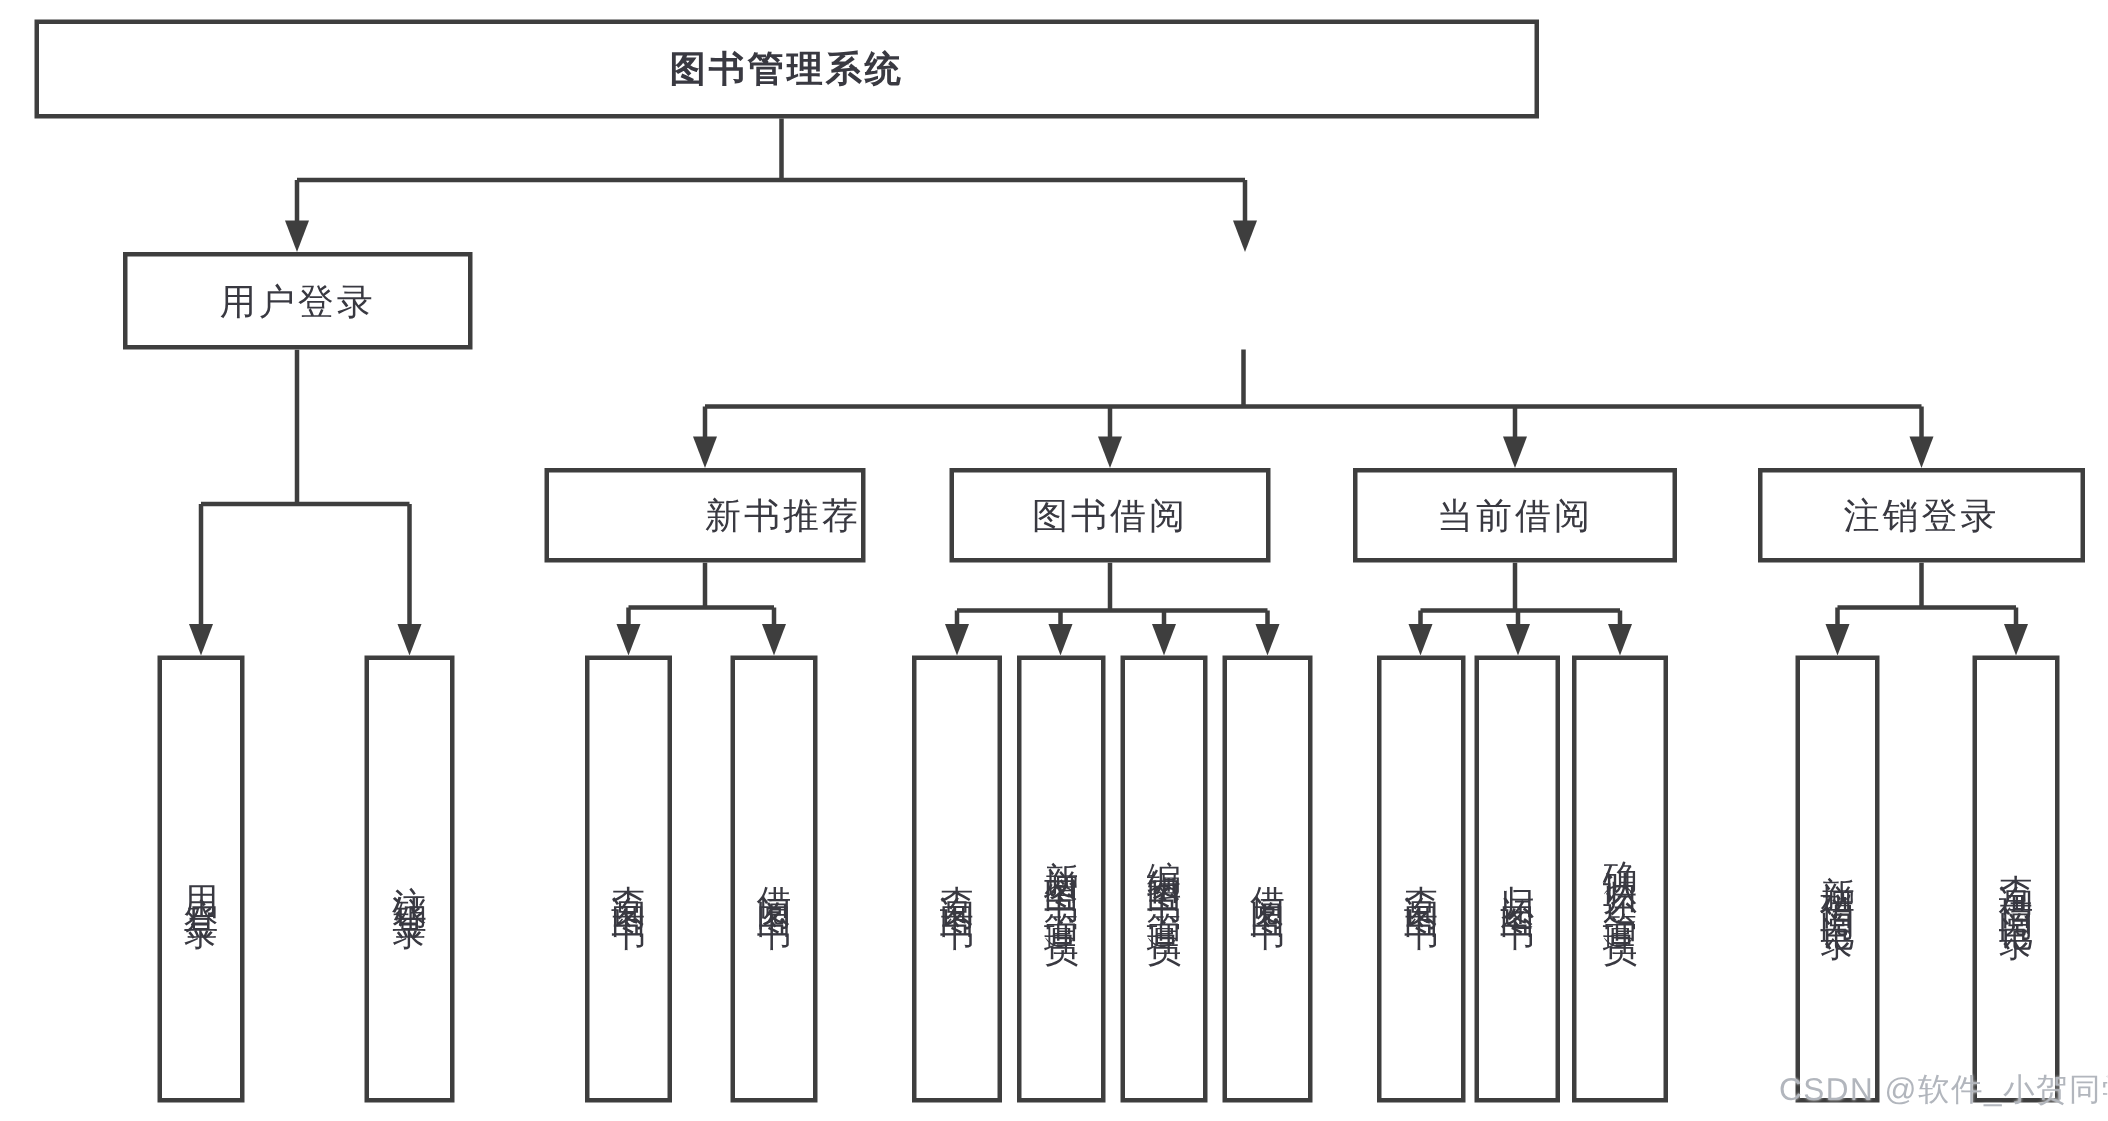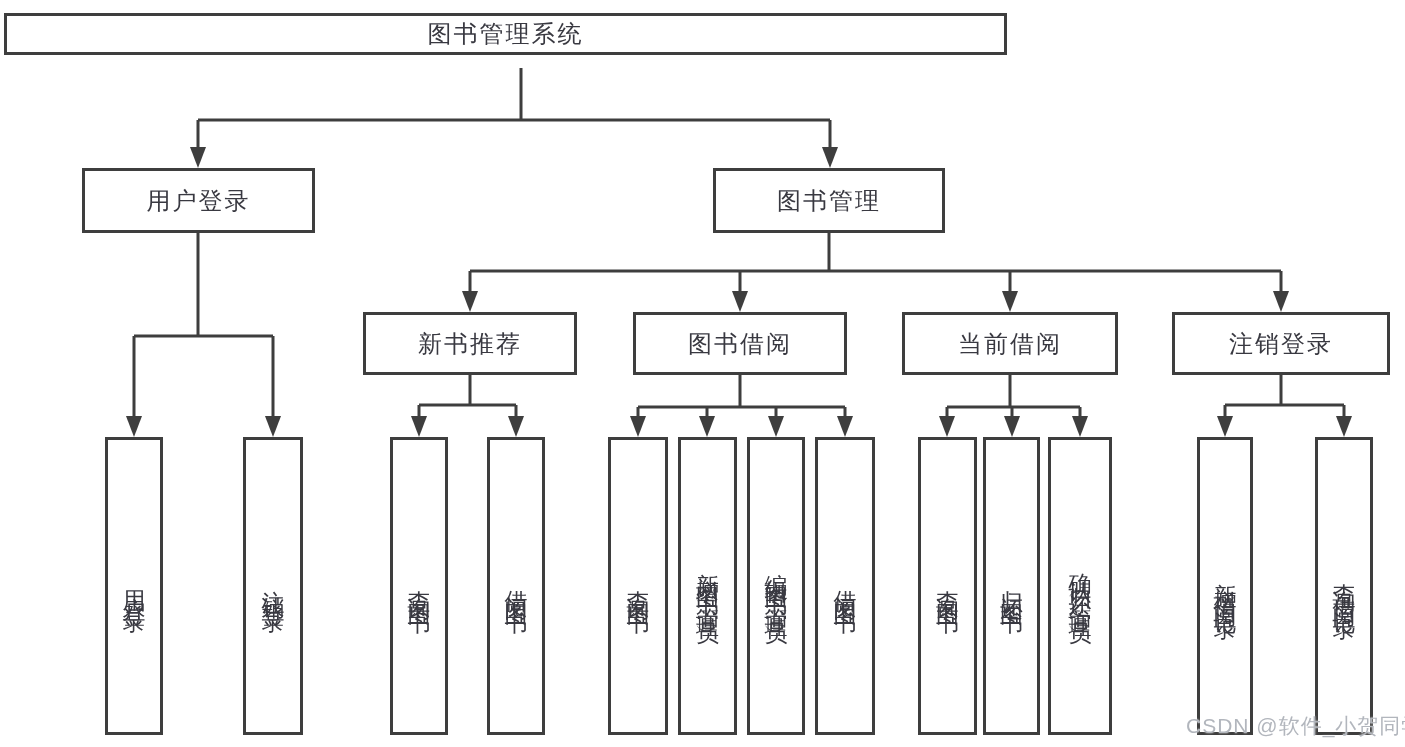--- a/index.html
+++ b/index.html
@@ -71,32 +71,29 @@
 
       <polygon points="947,437 939,416 955,416"></polygon>
       <polygon points="1012,437 1004,416 1020,416"></polygon>
       <polygon points="1080,437 1072,416 1088,416"></polygon>
 
       <polygon points="1225,437 1217,416 1233,416"></polygon>
       <polygon points="1344,437 1336,416 1352,416"></polygon>
     </g>
   </svg>
 
-  <div class="node hnode" style="left:4px; top:13px; width:1003px; height:42px;">
+  <div class="node hnode" style="left:23px; top:13px; width:1003px; height:66px;font-weight:bold;">
     <span>图书管理系统</span>
   </div>
 
   <div class="node hnode" style="left:82px; top:168px; width:233px; height:65px;">
     <span>用户登录</span>
   </div>
-  <div class="node hnode" style="left:713px; top:168px; width:232px; height:65px;">
-    <span>图书管理</span>
-  </div>
 
-  <div class="node hnode" style="left:363px; top:312px; width:214px; height:63px;">
+  <div class="node hnode" style="left:363px; top:312px; width:214px; height:63px;justify-content:flex-end;">
     <span>新书推荐</span>
   </div>
   <div class="node hnode" style="left:633px; top:312px; width:214px; height:63px;">
     <span>图书借阅</span>
   </div>
   <div class="node hnode" style="left:902px; top:312px; width:216px; height:63px;">
     <span>当前借阅</span>
   </div>
   <div class="node hnode" style="left:1172px; top:312px; width:218px; height:63px;">
     <span>注销登录</span>

